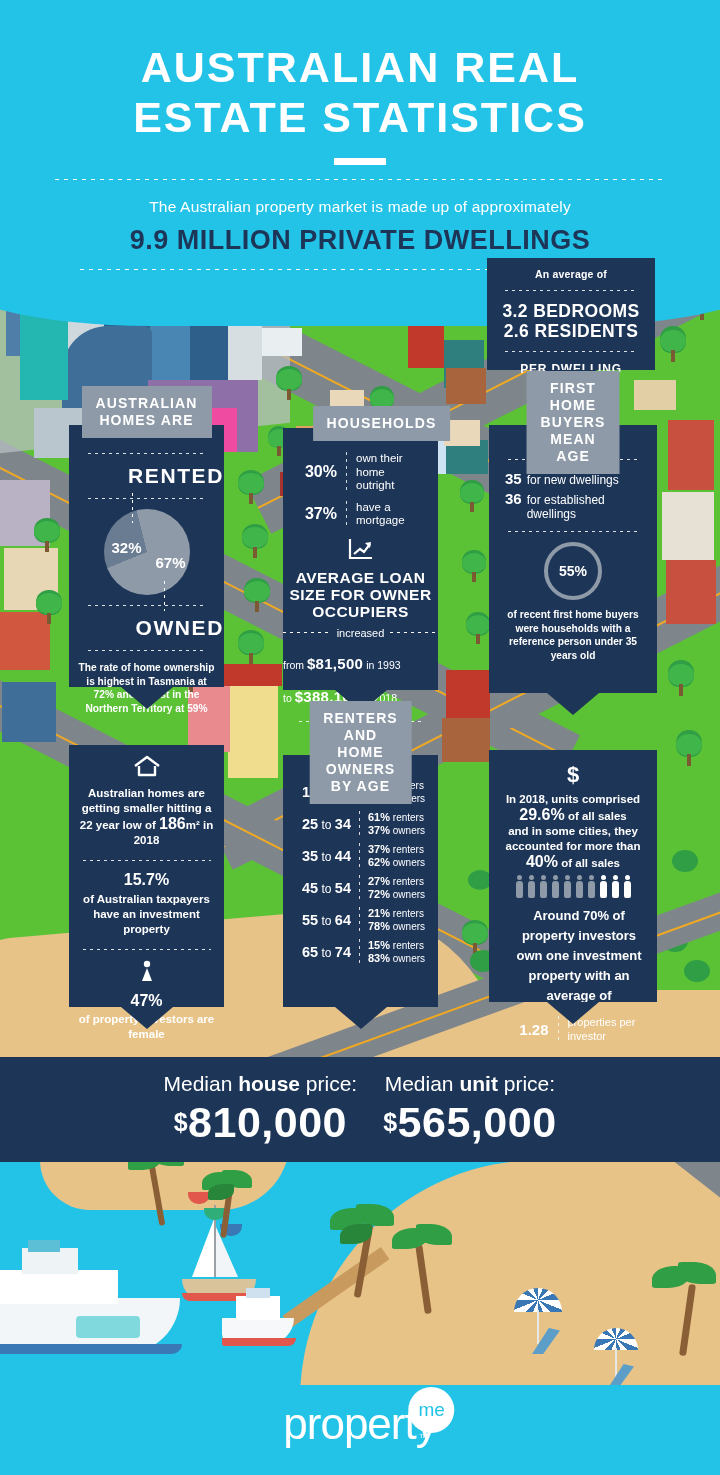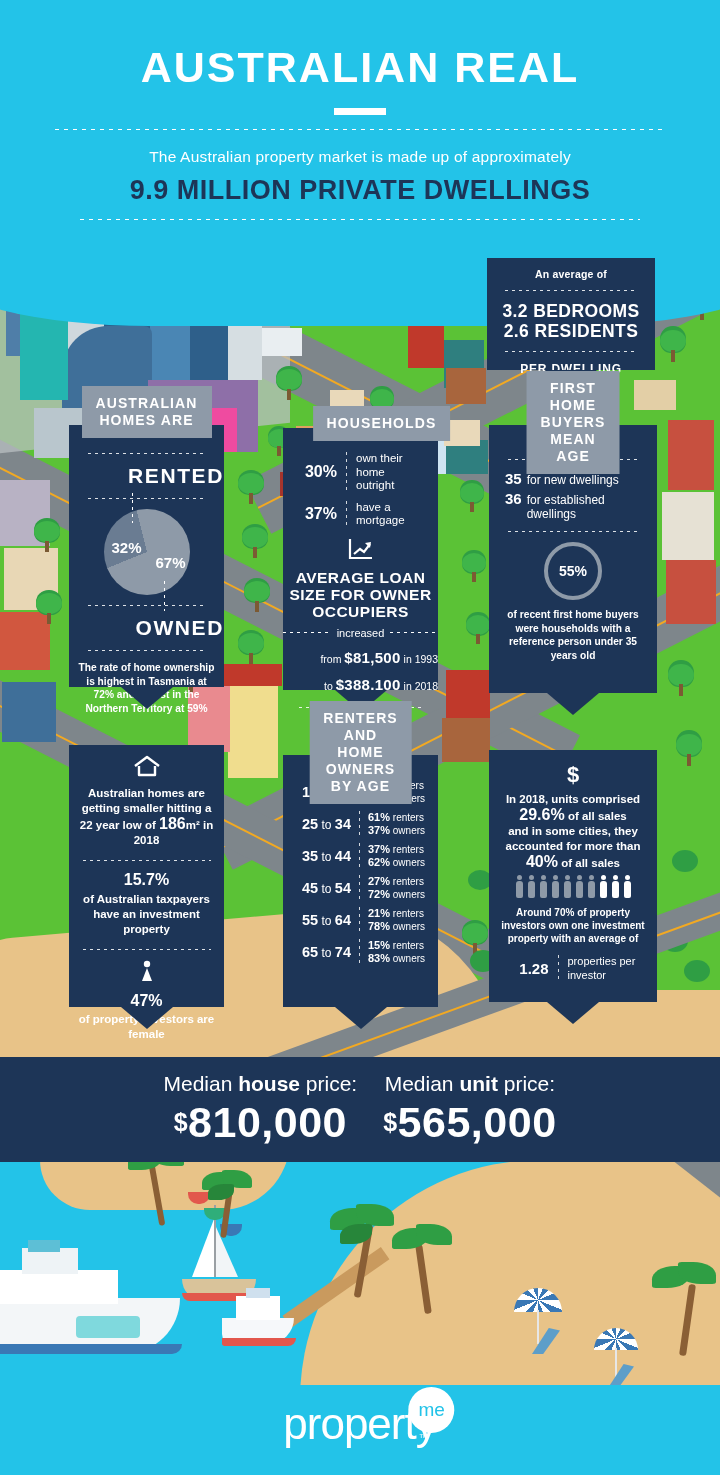--- a/index.html
+++ b/index.html
@@ -120,21 +120,21 @@
 
   .pct-row{ display:flex; align-items:center; justify-content:center; gap:9px; margin:8px 0;}
   .pct-row .pct{ font-size:16px; font-weight:bold; width:42px; text-align:right;}
   .pct-row .lbl{ font-size:11.5px; line-height:13.5px; width:70px;}
 
   .sect-title{ text-align:center; font-size:15.5px; font-weight:bold; line-height:17px; letter-spacing:.5px;}
   .inc-row{ display:flex; align-items:center; justify-content:center; gap:6px; margin:7px 0 6px;}
   .inc-row .d{ flex:1; height:1px;
     background-image:linear-gradient(to right,#fff 0 3px,transparent 3px 7px);background-size:7px 1px;}
   .inc-row .t{ font-size:11px;}
-  .loan-line{ text-align:right; font-size:10.5px; margin:10px 0;padding-left:17px;}
+  .loan-line{ text-align:left; font-size:10.5px; margin:16px 0;}
   .loan-line b{ font-size:15px; letter-spacing:.3px;}
 
   .age-line{ display:flex; align-items:baseline; justify-content:center; gap:5px; font-size:12px; margin:3px 0;}
   .age-line .n{ font-size:15px; font-weight:bold;}
 
   .circ{
     width:58px;height:58px;border-radius:50%; border:4px solid #8e9aa8;
     display:flex;align-items:center;justify-content:center; margin:10px auto 8px;
     font-size:14px;font-weight:bold;
   }
@@ -445,20 +445,21 @@
     </div>
     <div style="position:absolute;left:608px;top:204px;width:26px;height:24px;background:#5d9ec9;clip-path:polygon(0 100%,60% 0,100% 10%,40% 100%);"></div>
 
     <div class="asphalt" style="left:560px;top:-20px;width:260px;height:30px;transform:rotate(38deg);"></div>
 
   </div>
 
   <div class="header">
     <div class="title">
       <div>AUSTRALIAN REAL</div>
+      <div>ESTATE STATISTICS</div>
     </div>
     <div class="title-rule"></div>
     <div class="dotted-h"></div>
     <div class="sub1">The Australian property market is made up of approximately</div>
     <div class="sub2">9.9 MILLION PRIVATE DWELLINGS</div>
     <div class="dotted-h2"></div>
   </div>
   <div class="header-curve"></div>
 
   <div class="panel" id="bedrooms-panel">
@@ -658,21 +659,21 @@
       <i></i>
       <i></i>
       <i></i>
       <i></i>
       <i></i>
       <i></i>
       <i class="on"></i>
       <i class="on"></i>
       <i class="on"></i>
     </div>
-    <div class="note" style="font-size:10px;line-height:13px;">Around 70% of property investors own one investment property with an average of</div>
+    <div class="note" style="font-size:13px;line-height:20px;padding-left:20px;">Around 70% of property investors own one investment property with an average of</div>
     <div class="pct-row" style="margin-top:10px;">
       <span class="pct" style="font-size:15px;width:40px;">1.28</span>
       <span class="vdots"></span>
       <span class="lbl" style="font-size:11px;">properties per investor</span>
     </div>
     <div class="panel-tail"></div>
   </div>
 
   <div class="median-band">
     <div class="mcol">

